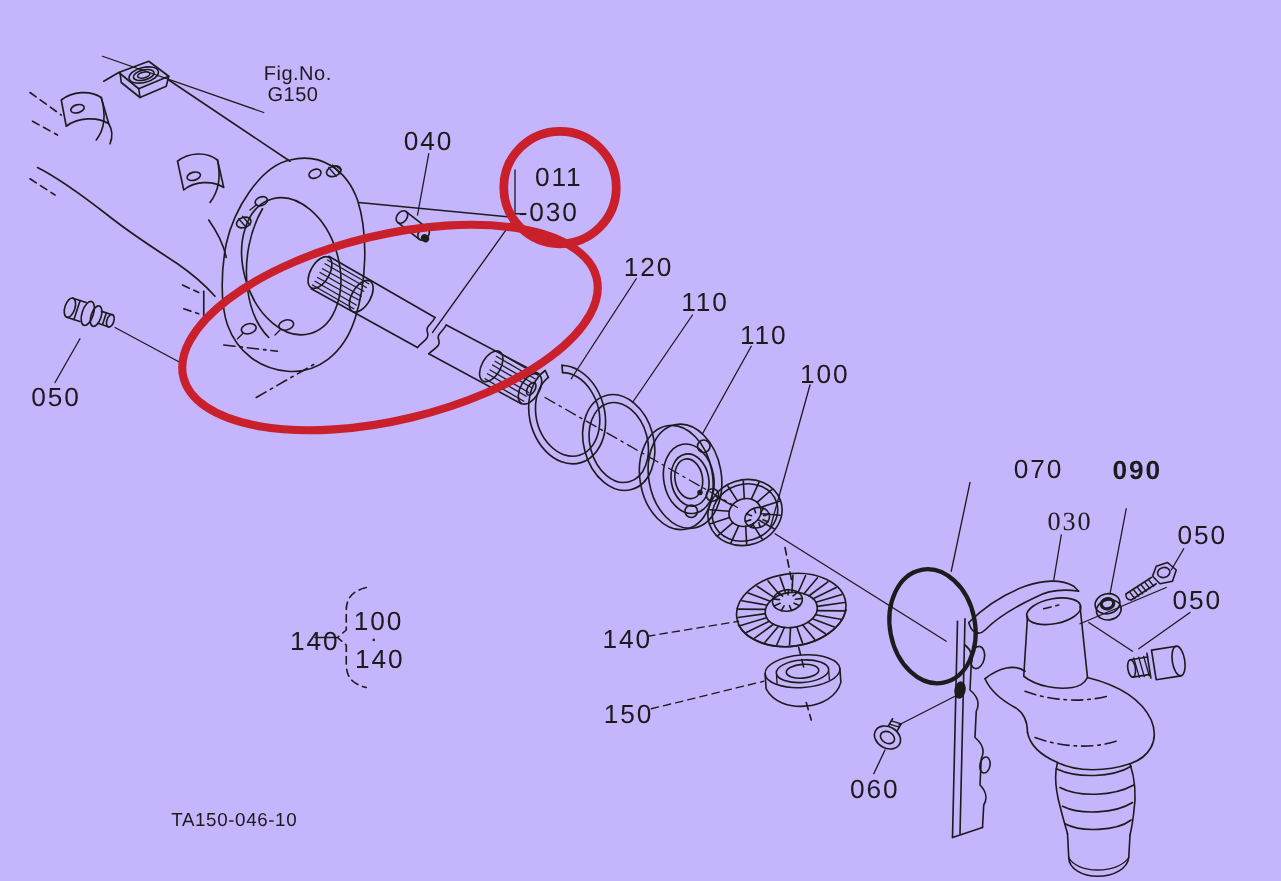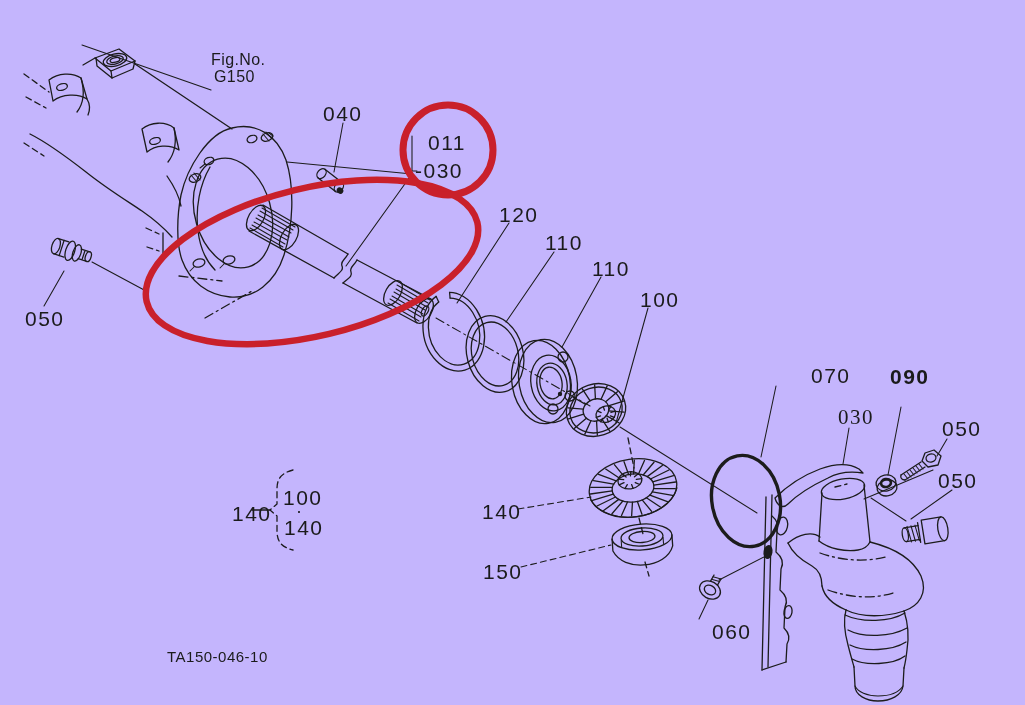--- a/index.html
+++ b/index.html
@@ -21,22 +21,22 @@
   
   .figno1{left:211px;top:52px;} .figno2{left:214px;top:69px;}
   .l040{left:323px;top:103px;} .l010{left:428px;top:132px;} .l020{left:415px;top:160px;}
   .l050L{left:25px;top:308px;}
   .l120{left:499px;top:204px;} .l130{left:545px;top:232px;} .l110{left:592px;top:258px;}
   .l100{left:640px;top:289px;}
   .l070{left:765px;top:365px;margin-left:46px;} .l030{left:838px;top:407px;font-family:Liberation Serif, serif;} .l090{left:890px;top:366px;font-weight:bold;}
   .l080{left:942px;top:418px;} .l050R{left:938px;top:470px;}
   .l160{left:232px;top:503px;} .g100{left:283px;top:487px;} .gdot{left:296px;top:502px;}
   .g140{left:284px;top:517px;}
-  .l140{left:482px;top:501px;} .l150{left:483px;top:561px;} .l060{left:680px;top:621px;margin-left:32px;}
-  .lcode{left:137px;top:649px;margin-left:30px;}
+  .l140{left:482px;top:501px;} .l150{left:483px;top:561px;} .l060{left:680px;top:621px;}
+  .lcode{left:137px;top:649px;}
 </style>
 </head>
 <body>
 
 <div class="stage">
 
 <svg width="1025" height="705" viewBox="0 0 1025 705">
   <g class="art">
 
     <g>

